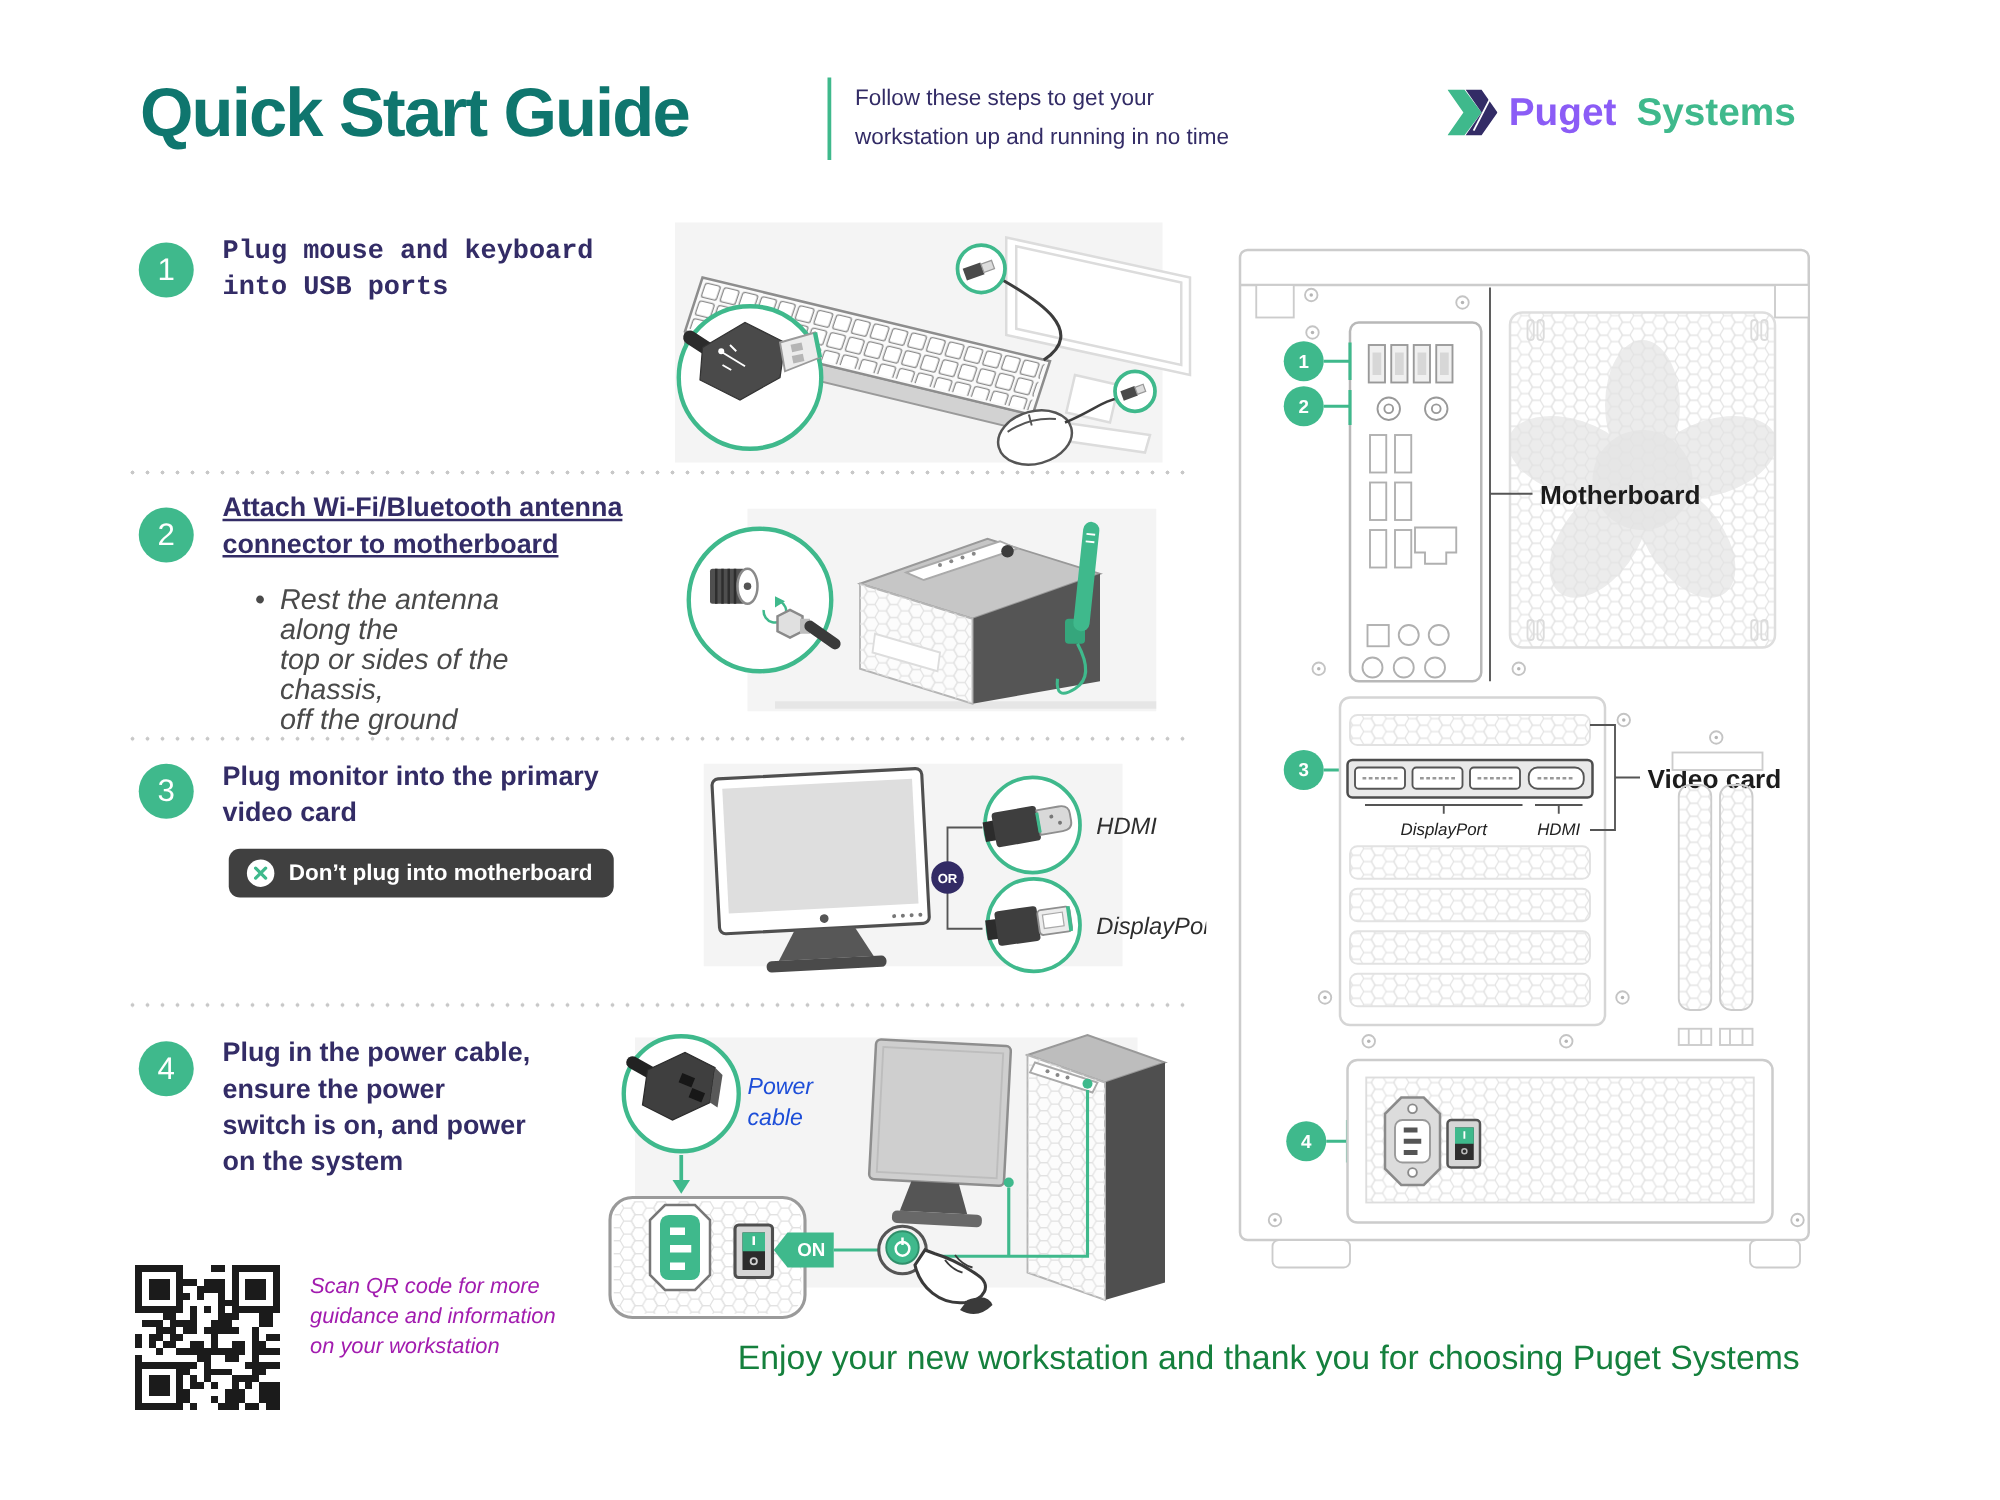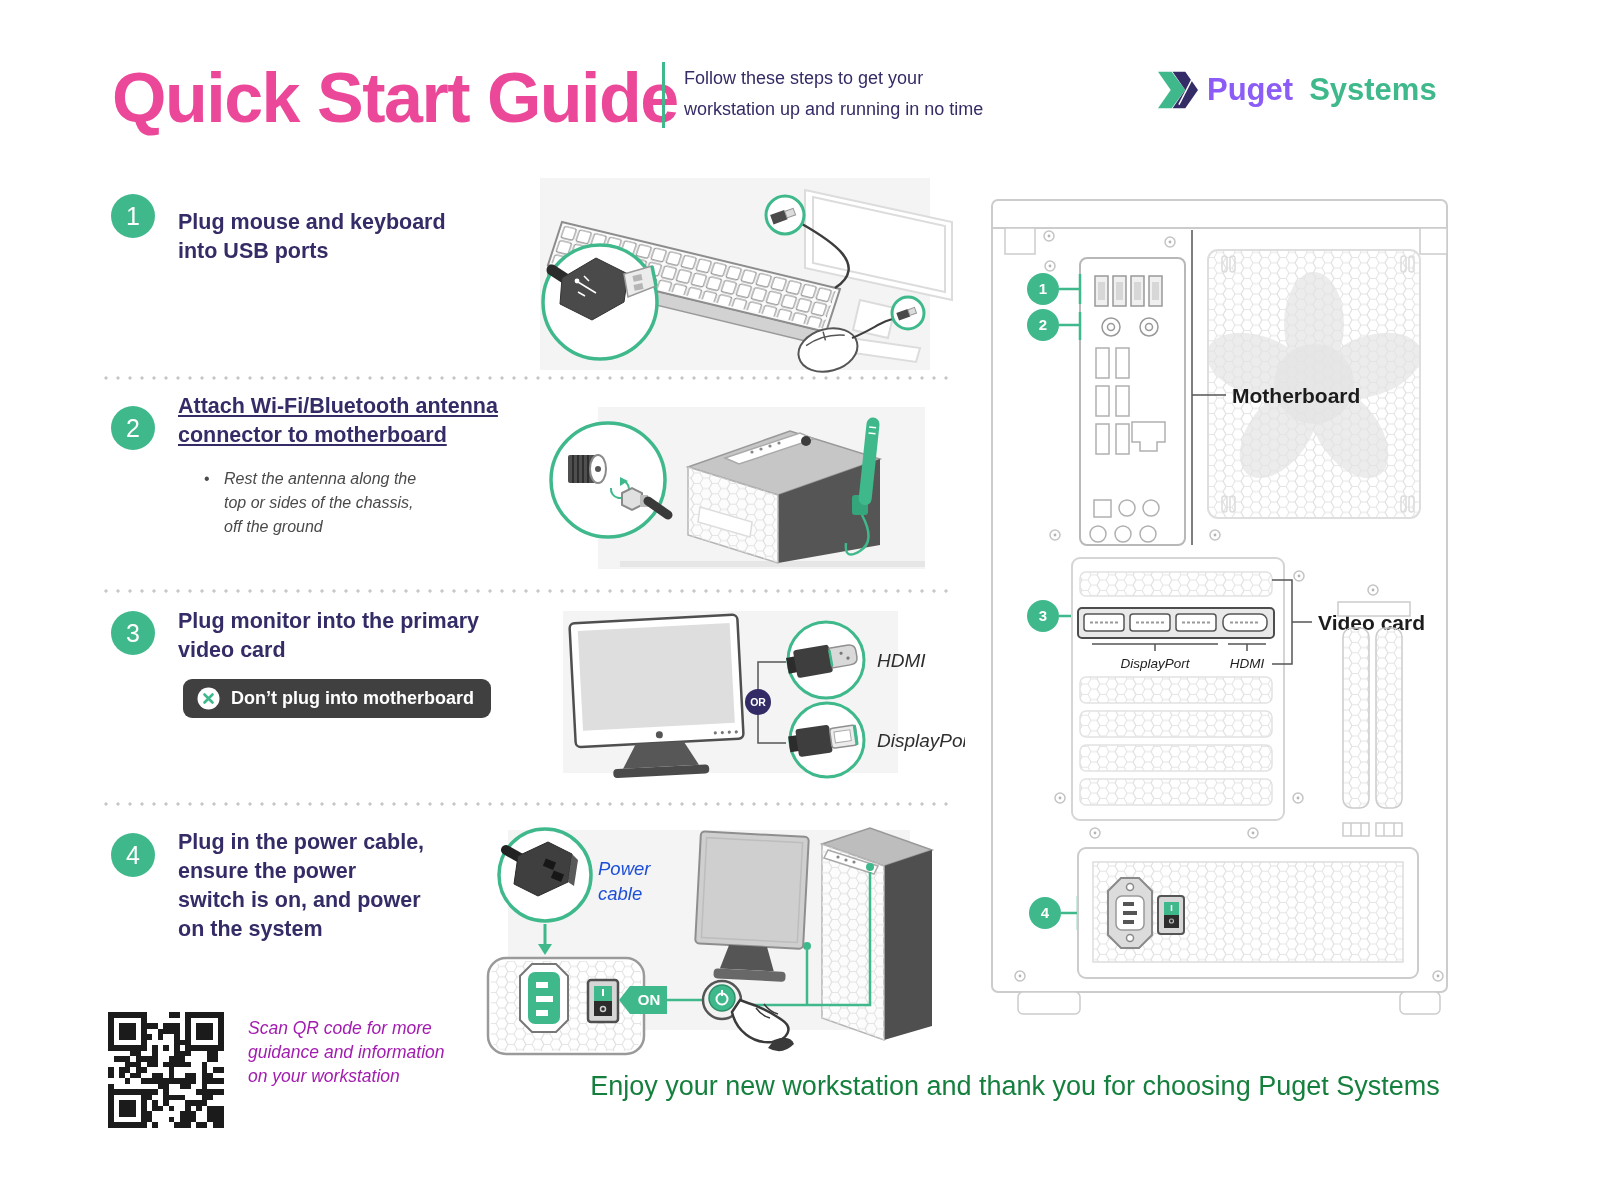--- a/index.html
+++ b/index.html
@@ -1,29 +1,29 @@
 <!DOCTYPE html>
 <html><head>
 <meta charset="utf-8">
 <style>
   html,body{margin:0;padding:0;background:#ffffff;}
   .page{position:relative;width:1600px;height:1200px;background:#ffffff;overflow:hidden;
         font-family:"Liberation Sans", sans-serif;color:#332c66;}
   .abs{position:absolute;}
   .pre{white-space:pre-line;}
-  .title{font-size:70px;font-weight:700;letter-spacing:-1.5px;color:#ec4899;margin:0;}
+  .title{font-size:55px;font-weight:700;letter-spacing:-1.5px;color:#0f766e;margin:0;}
   .hdr-divider{width:3px;height:66px;background:#3fb98c;}
   .subtitle{font-size:18px;line-height:31px;color:#332c66;}
   .logo{display:flex;align-items:center;gap:9px;}
   .logo .lw1{font-size:31px;font-weight:700;color:#8b5cf6;}
   .logo .lw2{font-size:31px;font-weight:700;color:#3fb98c;margin-left:7px;}
   .step-badge{width:44px;height:44px;border-radius:50%;background:#3fb98c;color:#fff;
               display:flex;align-items:center;justify-content:center;font-size:25px;}
   .step-title{font-size:21.5px;font-weight:700;line-height:29px;color:#332c66;}
-  .step-note{font-size:16px;font-style:italic;color:#4a4a4a;line-height:24px;}
+  .step-note{font-size:23px;font-style:italic;color:#4a4a4a;line-height:24px;}
   .step-note::before{content:"•";position:absolute;left:-20px;color:#4a4a4a;font-style:normal;}
   .warn-pill{display:inline-flex;align-items:center;gap:11px;background:#404040;color:#fff;
              border-radius:9px;padding:8px 17px 8px 14px;font-size:18px;font-weight:700;}
   .sep{height:4px;background-image:radial-gradient(circle,#c8c8c8 1.5px,transparent 1.7px);
        background-size:12px 4px;background-repeat:repeat-x;}
   .qr{width:116px;height:116px;}
   .qr svg{width:100%;height:100%;shape-rendering:crispEdges;}
   .qr-caption{font-size:17.5px;font-style:italic;color:#a21caf;line-height:24px;}
   .footer{font-size:27px;color:#15803d;text-align:center;}
   .pcable{font-size:18.5px;font-style:italic;color:#1d4ed8;line-height:25px;}
@@ -49,21 +49,21 @@
       <polygon points="16,2 30,2 44,22 30,42 16,42 30,22" fill="#332c66"></polygon>
       <line x1="23" y1="38" x2="39" y2="7" stroke="#ffffff" stroke-width="1.6"></line>
     </svg>
     <span class="lw1">Puget</span>
       <span class="lw2">Systems</span>
   </div>
 
   <div class="abs step-badge" style="left:111px;top:194px;">
       <span>1</span>
     </div>
-  <div class="abs step-title pre" style="left:178px;top:208px;width:330px;">Plug mouse and keyboard
+  <div class="abs step-title pre" style="left:178px;top:187px;width:330px;font-family:Liberation Mono, monospace;">Plug mouse and keyboard
 into USB ports</div>
 
   <svg class="abs" style="left:500px;top:170px;" width="460" height="205" viewBox="0 0 460 205">
     <defs>
       <pattern id="keys" width="15" height="15" patternUnits="userSpaceOnUse">
         <rect x="1" y="1" width="12" height="12" rx="2" fill="#ffffff" stroke="#8a8a8a" stroke-width="1"></rect>
       </pattern>
     </defs>
     <rect x="40" y="8" width="390" height="192" fill="#f4f4f4"></rect>
     <g fill="#ffffff" stroke="#dcdcdc" stroke-width="2">

